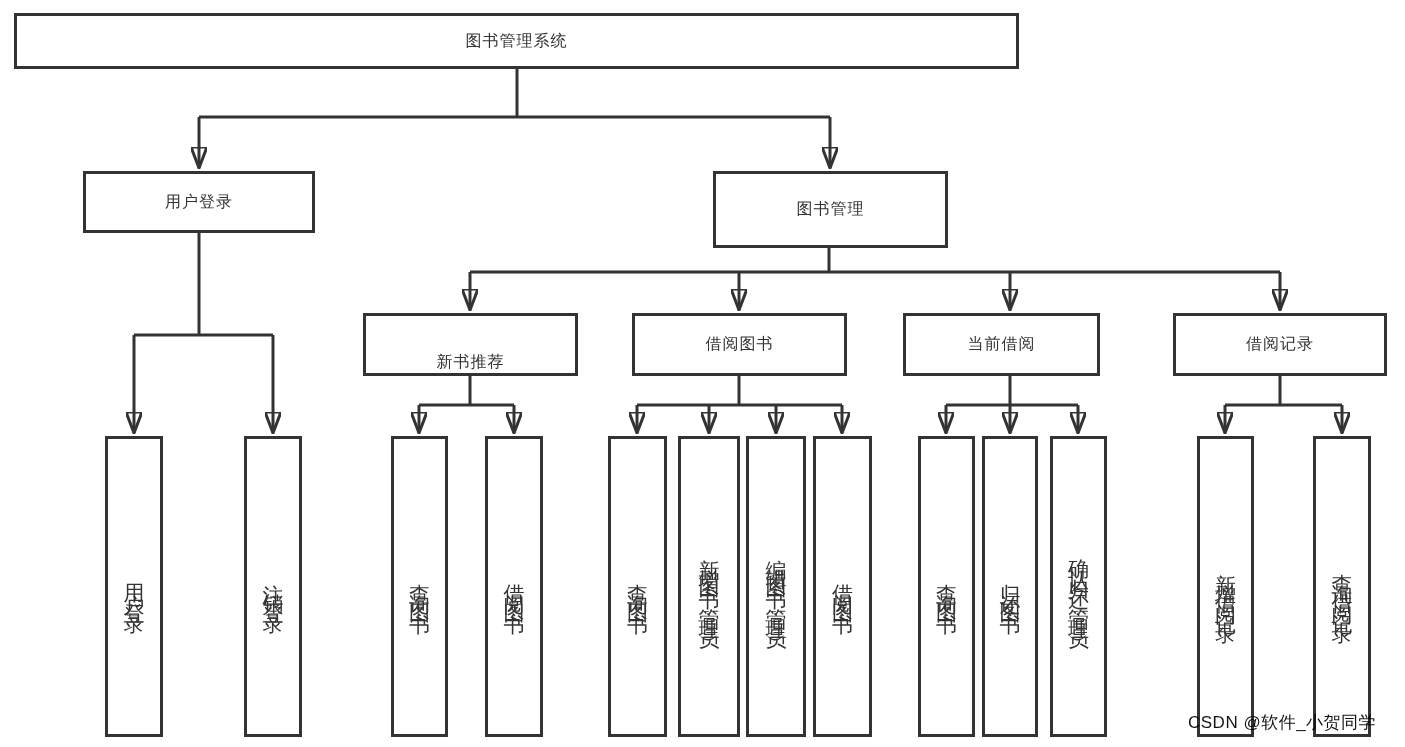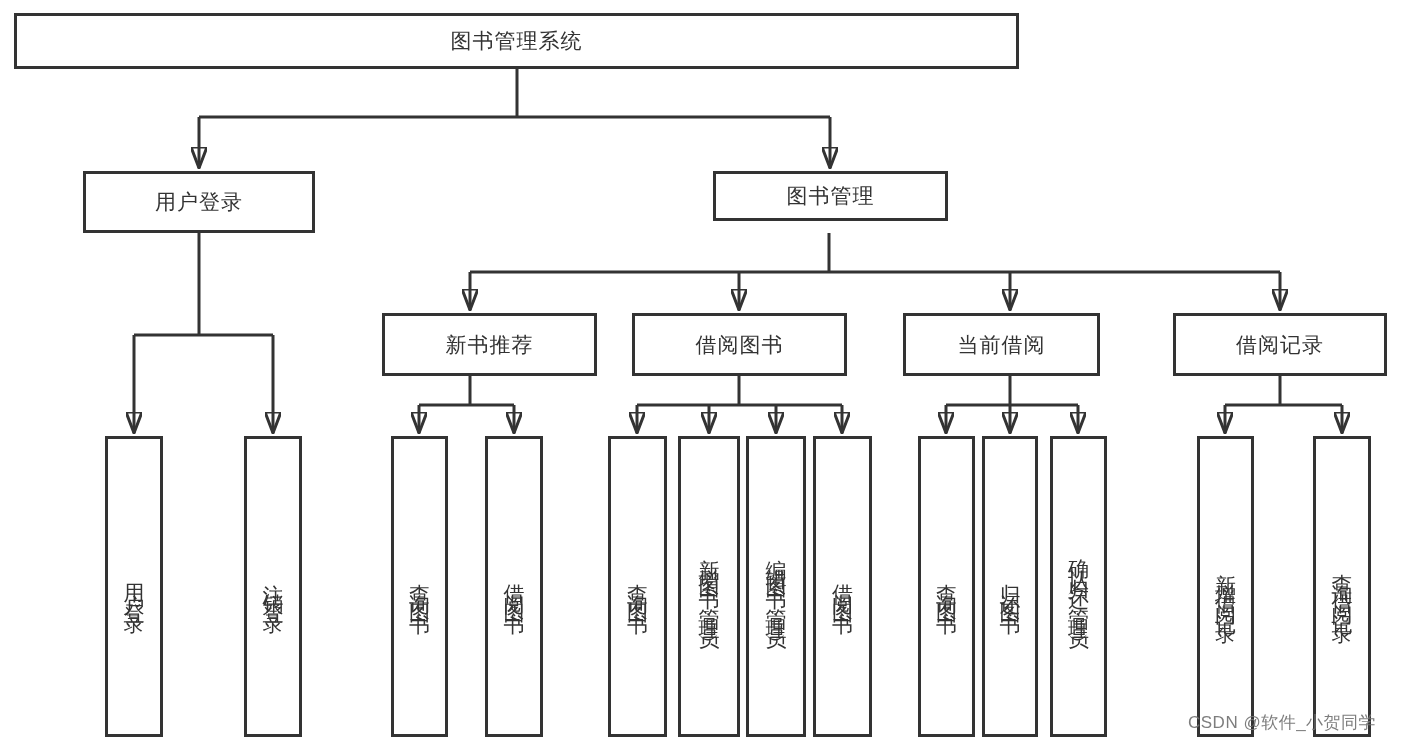--- a/index.html
+++ b/index.html
@@ -26,39 +26,39 @@
     box-sizing: border-box;
     border: 3px solid #333333;
     background: #ffffff;
     color: #333333;
     display: flex;
     align-items: center;
     justify-content: center;
     z-index: 2;
   }
   .hbox {
-    font-size: 21px;
+    font-size: 16px;
     letter-spacing: 1px;
     white-space: nowrap;
   }
   .vbox .vtext {
     writing-mode: vertical-rl;
     text-orientation: mixed;
     font-size: 21px;
     line-height: 1.15;
     letter-spacing: 10px;
     white-space: nowrap;
   }
   #watermark {
     position: absolute;
     left: 1188px;
     top: 711px;
     font-size: 17px;
     letter-spacing: 0.5px;
-    color: #737373;
+    color: #000000;
     opacity: 0.92;
     z-index: 5;
     white-space: nowrap;
     text-align: center;
   }
   svg line, svg path { stroke: #333333; stroke-width: 3; fill: none; }
 </style>
 </head>
 <body>
 
@@ -105,25 +105,25 @@
     <line x1="1342" y1="405" x2="1342" y2="433" marker-end="url(#arr)"></line>
   </svg>
 
   <div class="box hbox" style="left:14px; top:13px; width:1005px; height:56px;">
     <span>图书管理系统</span>
   </div>
 
   <div class="box hbox" style="left:83px; top:171px; width:232px; height:62px;">
     <span>用户登录</span>
   </div>
-  <div class="box hbox" style="left:713px; top:171px; width:235px; height:50px;">
+  <div class="box hbox" style="left:713px; top:171px; width:235px; height:77px;">
     <span>图书管理</span>
   </div>
 
-  <div class="box hbox" style="left:382px; top:313px; width:215px; height:63px;">
+  <div class="box hbox" style="left:363px; top:313px; width:215px; height:63px;align-items:flex-end;">
     <span>新书推荐</span>
   </div>
   <div class="box hbox" style="left:632px; top:313px; width:215px; height:63px;">
     <span>借阅图书</span>
   </div>
   <div class="box hbox" style="left:903px; top:313px; width:197px; height:63px;">
     <span>当前借阅</span>
   </div>
   <div class="box hbox" style="left:1173px; top:313px; width:214px; height:63px;align-items:center;">
     <span>借阅记录</span>

